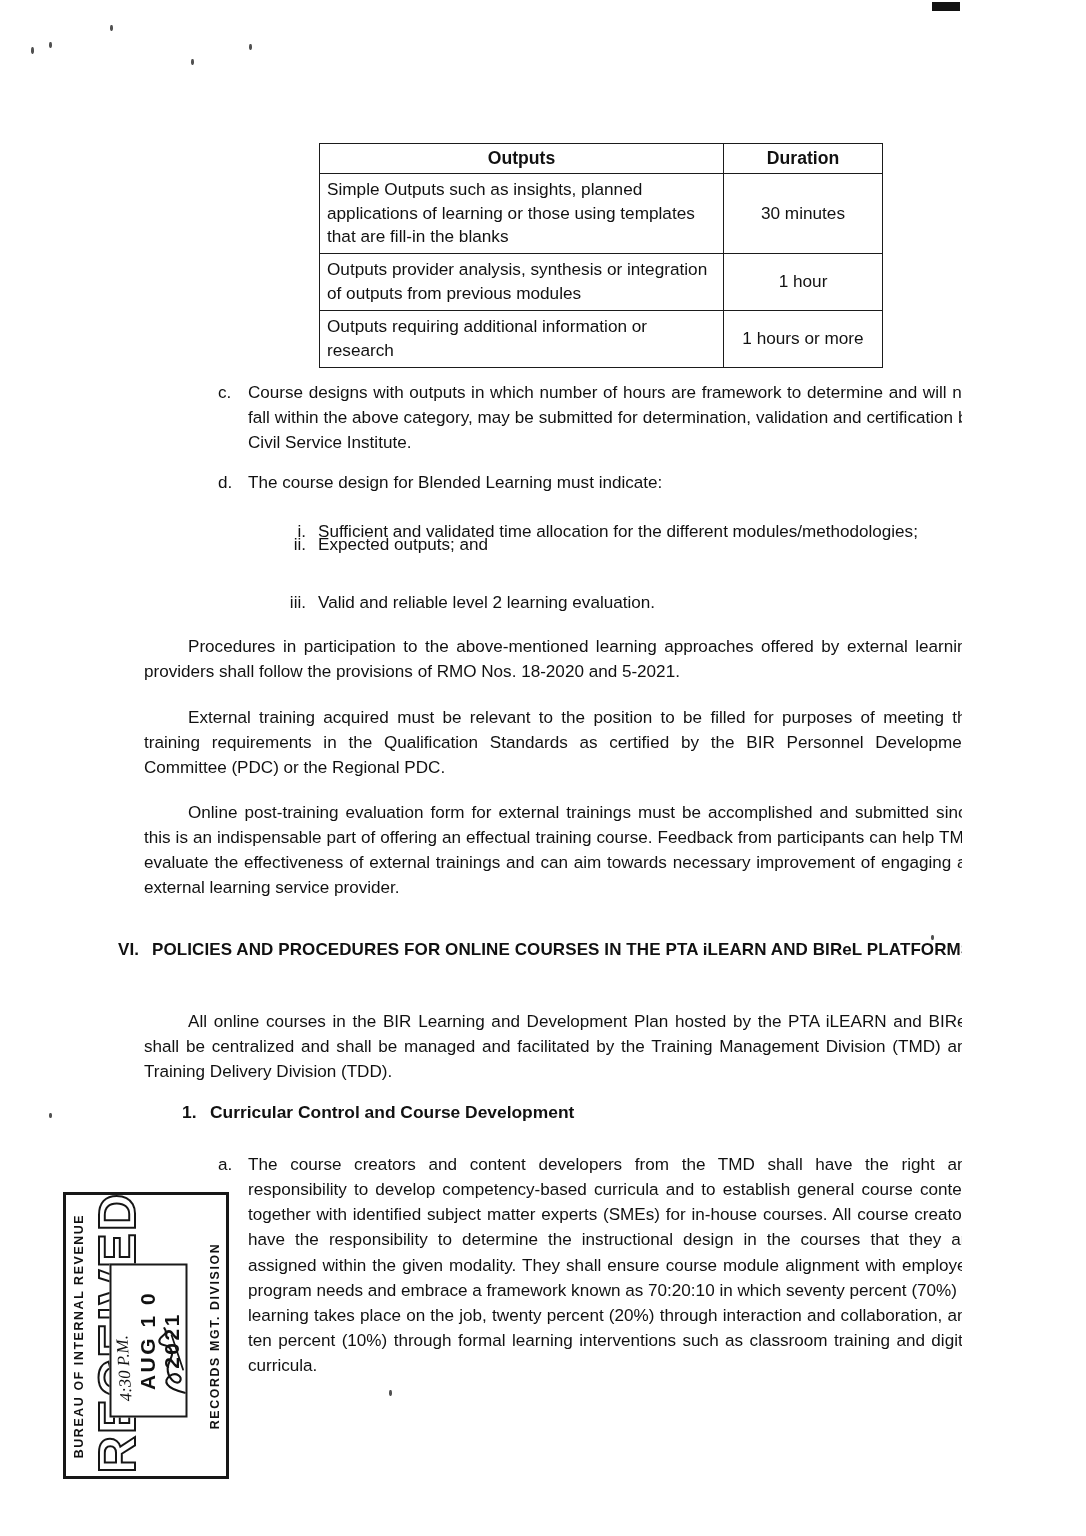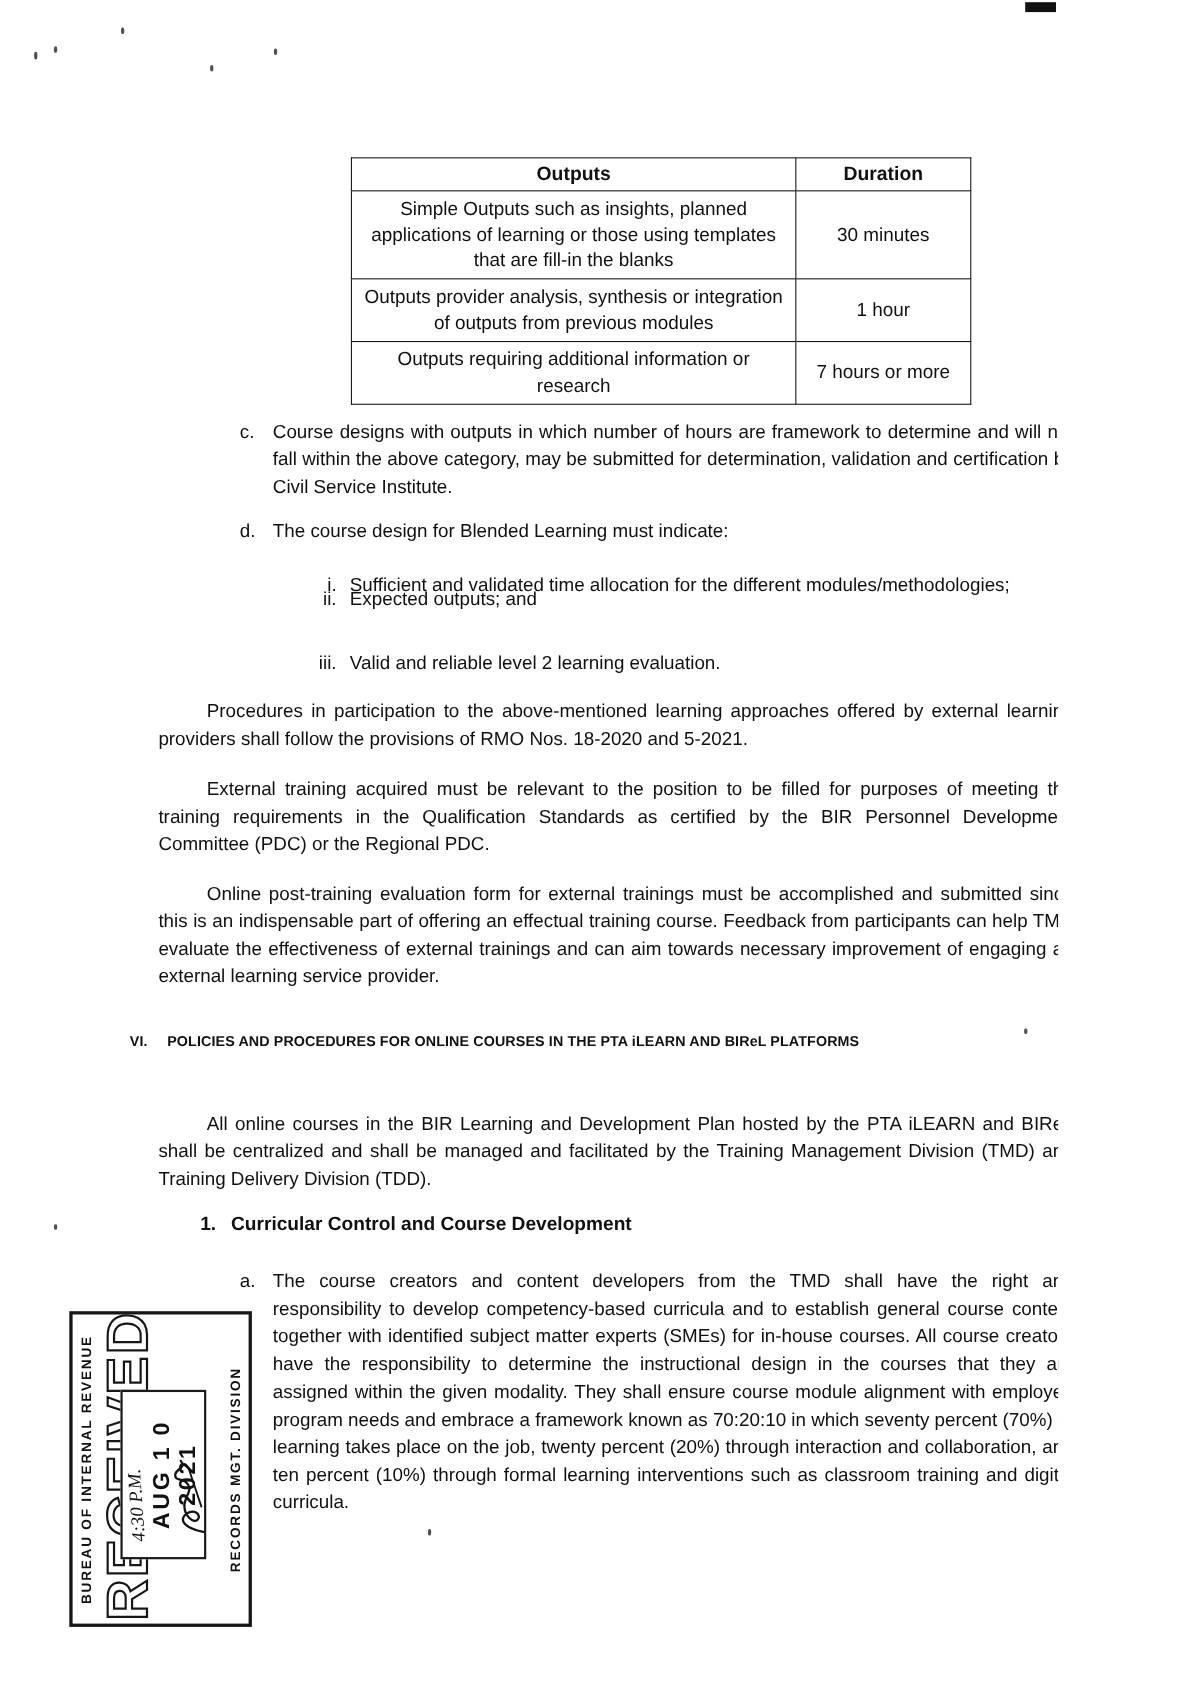--- a/index.html
+++ b/index.html
@@ -56,21 +56,21 @@
     vertical-align: middle;
   }
   table.outputs th {
     font-weight: bold;
     text-align: center;
     padding-top: 3px;
     padding-bottom: 3px;
     font-size: 17.6px;
   }
   table.outputs td.desc {
-    text-align: center;
+    text-align: left;
     width: 389px;
     line-height: 1.36;
   }
   table.outputs td.dur {
     text-align: center;
   }
 
   
   .block {
     position: absolute;
@@ -121,21 +121,21 @@
   }
   .rrow .rtext.nojust {
     text-align: left;
   }
 
   
   .sect {
     position: absolute;
     display: flex;
     font-weight: bold;
-    font-size: 13px;
+    font-size: 17px;
     line-height: 1.42;
     letter-spacing: .1px;
   }
   .sect .snum {
     width: 34px;
     flex: 0 0 34px;
   }
   .sect .stitle {
     flex: 1 1 auto;
   }
@@ -270,21 +270,21 @@
         <tr>
           <td class="desc">Simple Outputs such as insights, planned applications of learning or those using templates that are fill-in the blanks</td>
           <td class="dur">30 minutes</td>
         </tr>
         <tr>
           <td class="desc">Outputs provider analysis, synthesis or integration of outputs from previous modules</td>
           <td class="dur">1 hour</td>
         </tr>
         <tr>
           <td class="desc">Outputs requiring additional information or research</td>
-          <td class="dur">7 hours or more</td>
+          <td class="dur">1 hours or more</td>
         </tr>
       </tbody>
     </table>
   </div>
 
   <div class="lrow" style="left:218px; top:380px; width:758px;">
     <span class="marker">c.</span>
     <span class="ltext">Course designs with outputs in which number of hours are framework to determine and will not fall within the above category, may be submitted for determination, validation and certification by Civil Service Institute.</span>
   </div>
 

